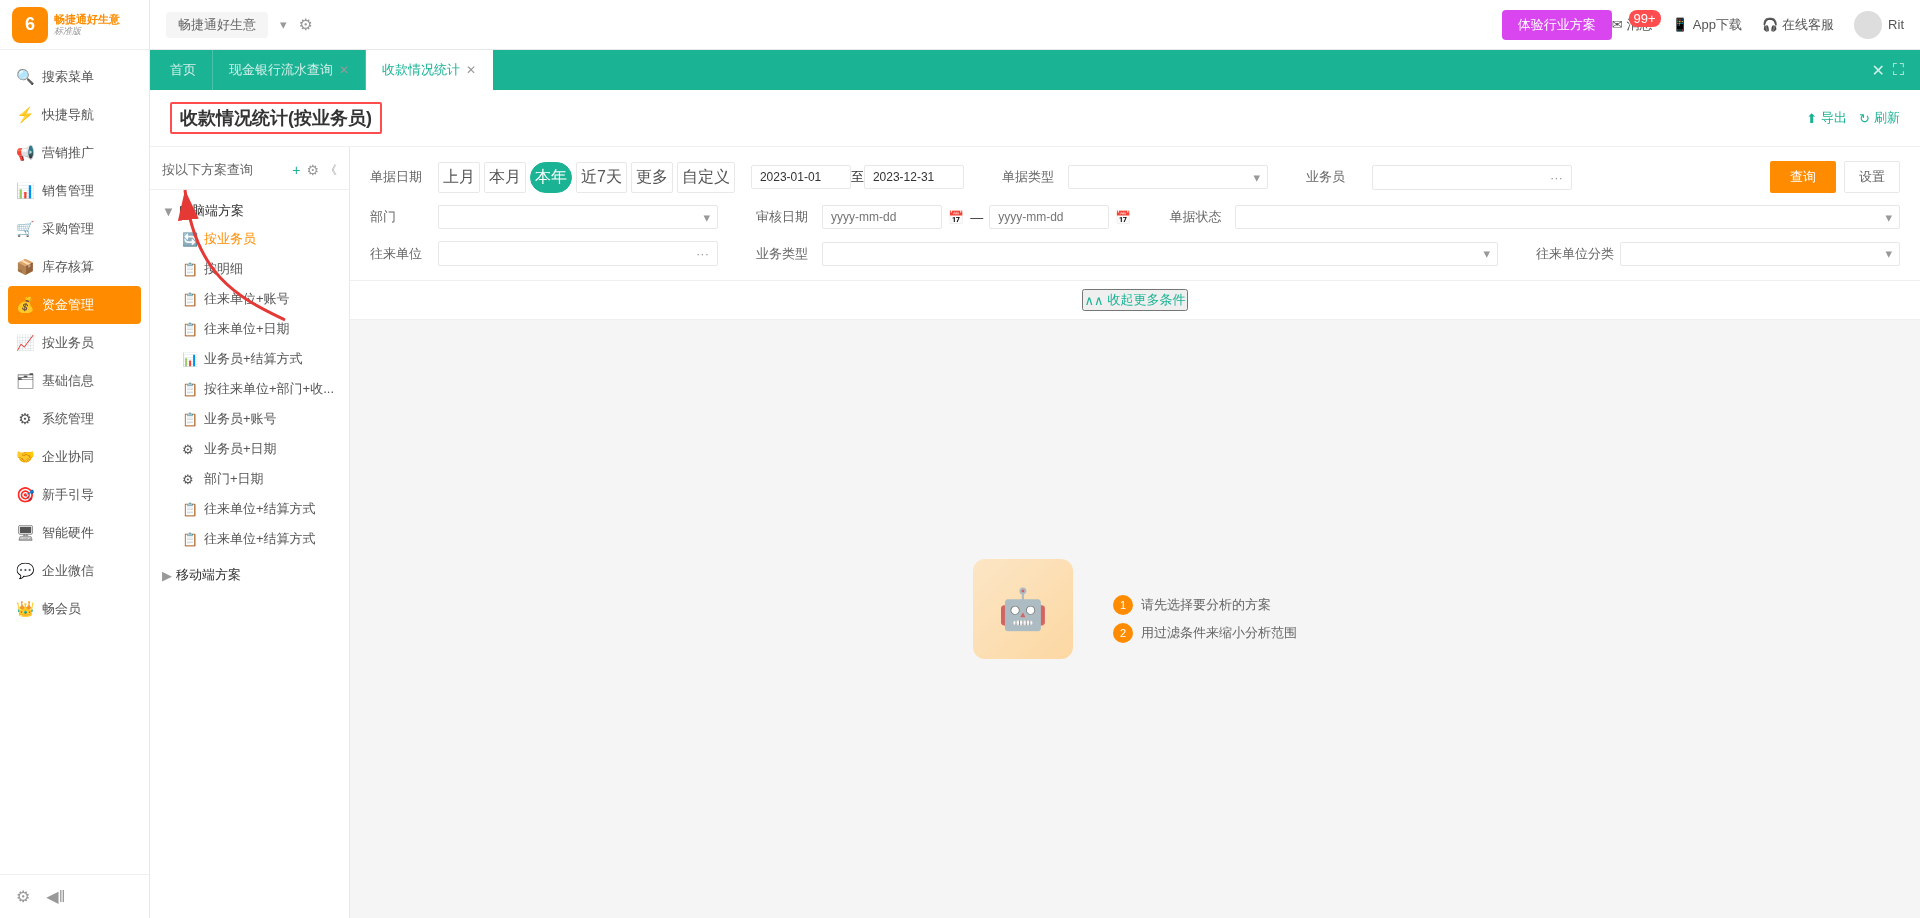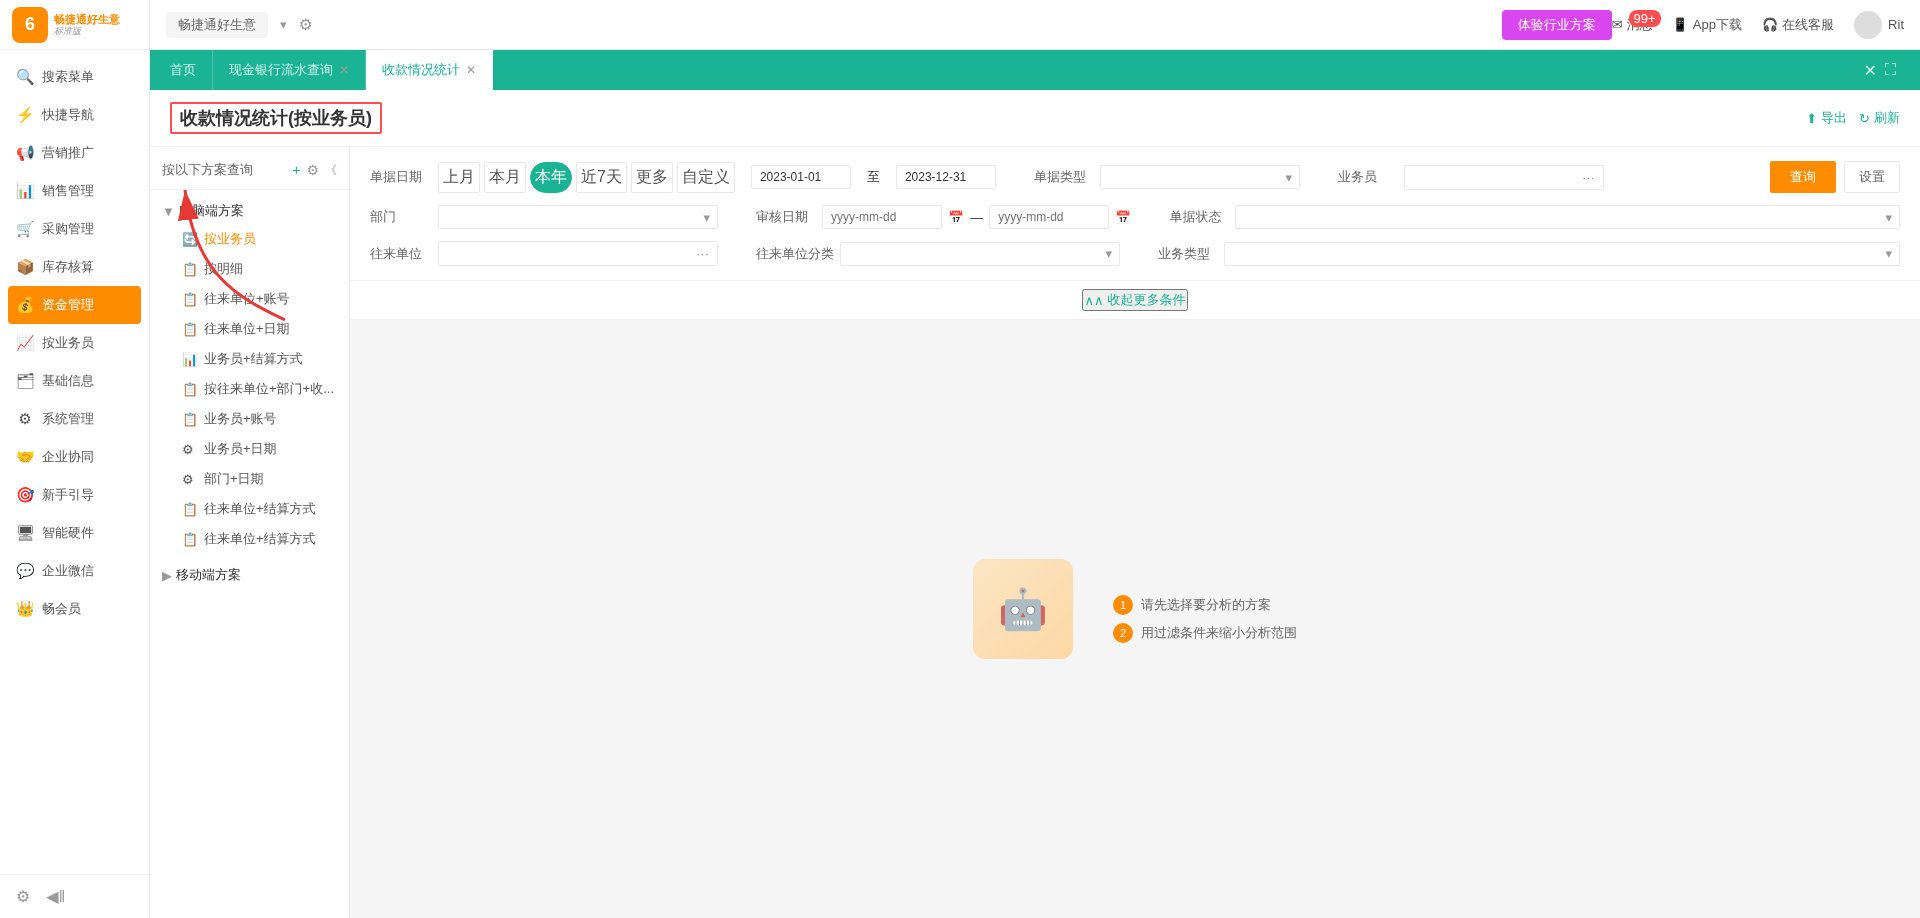--- a/index.html
+++ b/index.html
@@ -51,21 +51,21 @@
     .topbar-right { display: flex; align-items: center; gap: 20px; color: #555; font-size: 13px; }
     .topbar-right .badge-item { display: flex; align-items: center; gap: 4px; cursor: pointer; position: relative; }
     .badge-count {
       background: #ff4d4f; color: #fff; font-size: 13px; padding: 1px 5px;
       border-radius: 8px; position: absolute; top: -6px; right: -8px;
     }
     .user-avatar { width: 28px; height: 28px; background: #ddd; border-radius: 50%; }
 
     
     .tabbar {
-      height: 40px; background: #1ab394; display: flex; align-items: center; padding: 0 12px 0 0;
+      height: 40px; background: #1ab394; display: flex; align-items: center; padding: 0 4px 0 0;
     }
     .tab {
       height: 40px; display: flex; align-items: center; padding: 0 16px; color: rgba(255,255,255,0.8);
       cursor: pointer; font-size: 13px; position: relative; border-right: 1px solid rgba(255,255,255,0.2);
     }
     .tab.active { background: #fff; color: #1ab394; border-bottom: none; }
     .tab .tab-close { margin-left: 6px; color: #999; font-size: 12px; cursor: pointer; }
     .tab:first-child { padding-left: 20px; }
     .tabbar-spacer { flex: 1; }
     .tabbar-controls { display: flex; align-items: center; padding-right: 12px; gap: 8px; color: rgba(255,255,255,0.8); }
@@ -120,21 +120,21 @@
     }
     .filter-row { display: flex; align-items: center; margin-bottom: 12px; flex-wrap: wrap; gap: 8px; }
     .filter-row:last-child { margin-bottom: 0; }
     .filter-label { color: #666; font-size: 13px; min-width: 60px; }
     .filter-date-group { display: flex; align-items: center; gap: 4px; }
     .date-btn {
       padding: 4px 4px; border: 1px solid #e8e8e8; background: #fff;
       color: #555; cursor: pointer; font-size: 16px; border-radius: 2px;
     }
     .date-btn.active { background: #1ab394; color: #fff; border-color: #1ab394; border-radius: 20px; }
-    .date-range { display: flex; align-items: center; gap: 16px; margin-left: 8px; }
+    .date-range { display: flex; align-items: center; gap: 0; margin-left: 8px; }
     .date-input {
       border: 1px solid #e8e8e8; padding: 4px 8px; border-radius: 2px;
       font-size: 12px; color: #333; width: 100px;
     }
     .filter-select {
       border: 1px solid #e8e8e8; padding: 4px 28px 4px 8px; border-radius: 2px;
       font-size: 12px; color: #333; background: #fff; min-width: 200px;
       appearance: none; cursor: pointer; position: relative;
     }
     .select-wrapper { position: relative; display: inline-flex; align-items: center; }
@@ -469,33 +469,33 @@
           </div>
         </div>
 
         <div class="filter-row">
           <span class="filter-label">往来单位</span>
           <div style="display:flex;align-items:center;border:1px solid #e8e8e8;border-radius:2px;padding:4px 8px;min-width:280px;">
             <span style="flex:1;"></span>
             <span class="filter-dots">···</span>
           </div>
 
+          <div style="margin-left:30px;display:flex;align-items:center;gap:6px;flex:1;">
+            <span class="filter-label">业务类型</span>
+            <div class="select-wrapper" style="flex:1;">
+              <select class="filter-select" style="width:100%;">
+                <option></option>
+              </select>
+            </div>
+          </div>
+
           <div style="margin-left:30px;display:flex;align-items:center;gap:6px;">
             <span class="filter-label">往来单位分类</span>
             <div class="select-wrapper">
               <select class="filter-select filter-input-wide">
-                <option></option>
-              </select>
-            </div>
-          </div>
-
-          <div style="margin-left:30px;display:flex;align-items:center;gap:6px;flex:1;">
-            <span class="filter-label">业务类型</span>
-            <div class="select-wrapper" style="flex:1;">
-              <select class="filter-select" style="width:100%;">
                 <option></option>
               </select>
             </div>
           </div>
         </div>
       </div>
 
       <div class="collapse-bar">
         <button class="collapse-btn">
           <span>∧∧</span>

